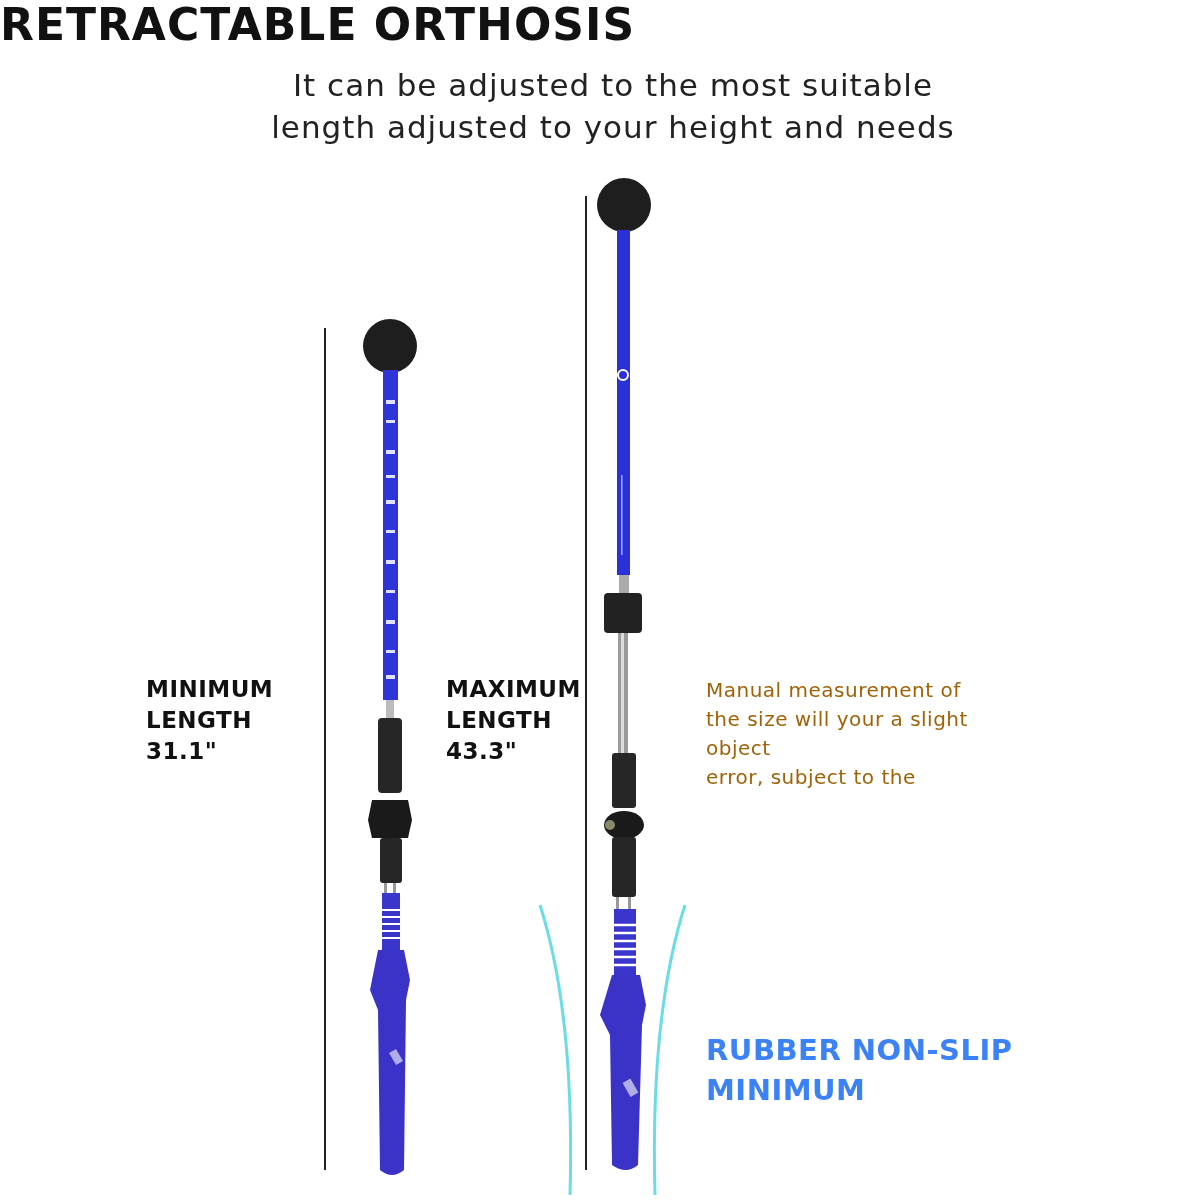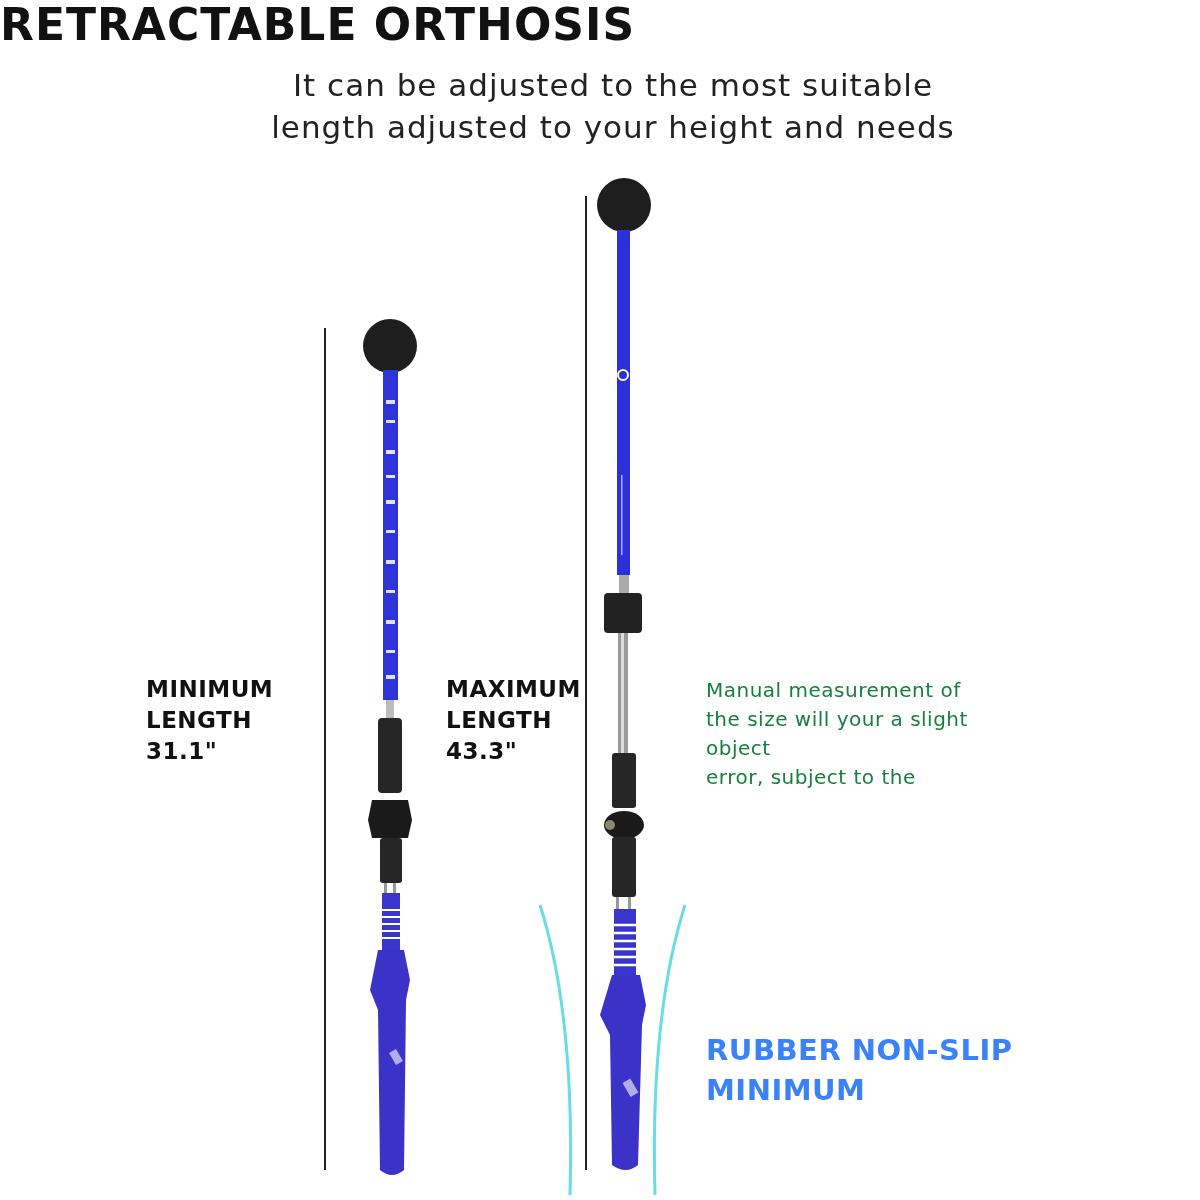--- a/index.html
+++ b/index.html
@@ -2,21 +2,21 @@
 <html><head>
 <meta charset="utf-8">
 <style>
   html, body { margin: 0; padding: 0; background: #ffffff; }
   body { width: 1200px; height: 1200px; position: relative; overflow: hidden; font-family: "DejaVu Sans", sans-serif; color: #111; }
   .title { position: absolute; left: 0; width: 1200px; top: 0px; font-family: "DejaVu Sans", sans-serif; font-weight: bold; font-size: 44px; letter-spacing: 1px; color: #111; line-height: 50px; }
   .subtitle { position: absolute; left: 0; width: 1190px; top: 64px; text-align: center; font-family: "DejaVu Sans", sans-serif; font-size: 31px; letter-spacing: 1px; color: #222; line-height: 42px; }
   .subtitle div { white-space: nowrap; margin-left: 36px; }
   .vline { position: absolute; width: 2px; background: #222; }
   .label { position: absolute; font-family: "DejaVu Sans", sans-serif; font-weight: bold; font-size: 23px; line-height: 31px; color: #111; letter-spacing: 0.5px; }
-  .note { position: absolute; left: 706px; top: 676px; font-family: "DejaVu Sans", sans-serif; font-size: 20px; line-height: 29px; color: #15803d; letter-spacing: 0.5px; }
+  .note { position: absolute; left: 706px; top: 676px; font-family: "DejaVu Sans", sans-serif; font-size: 20px; line-height: 29px; color: #a16207; letter-spacing: 0.5px; }
   .handle-label { position: absolute; left: 706px; top: 1030px; font-family: "DejaVu Sans", sans-serif; font-weight: bold; font-size: 29px; line-height: 40px; color: #3b82f6; letter-spacing: 0.5px; }
   .product { position: absolute; }
   svg { display: block; }
 </style>
 </head>
 <body>
 
 <div class="title">RETRACTABLE ORTHOSIS</div>
 <div class="subtitle">
   <div>It can be adjusted to the most suitable</div>

